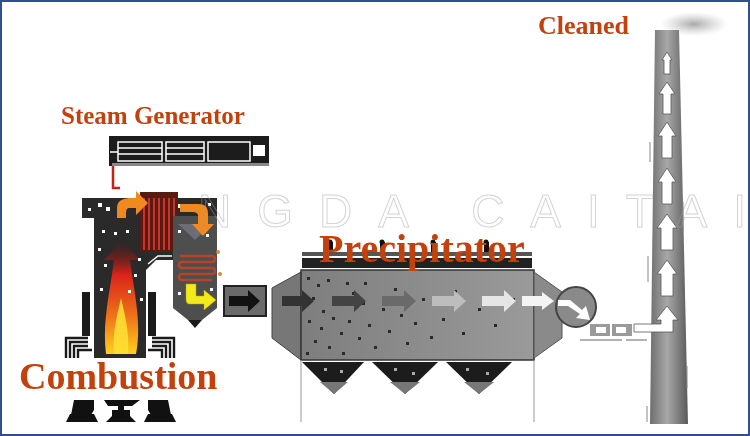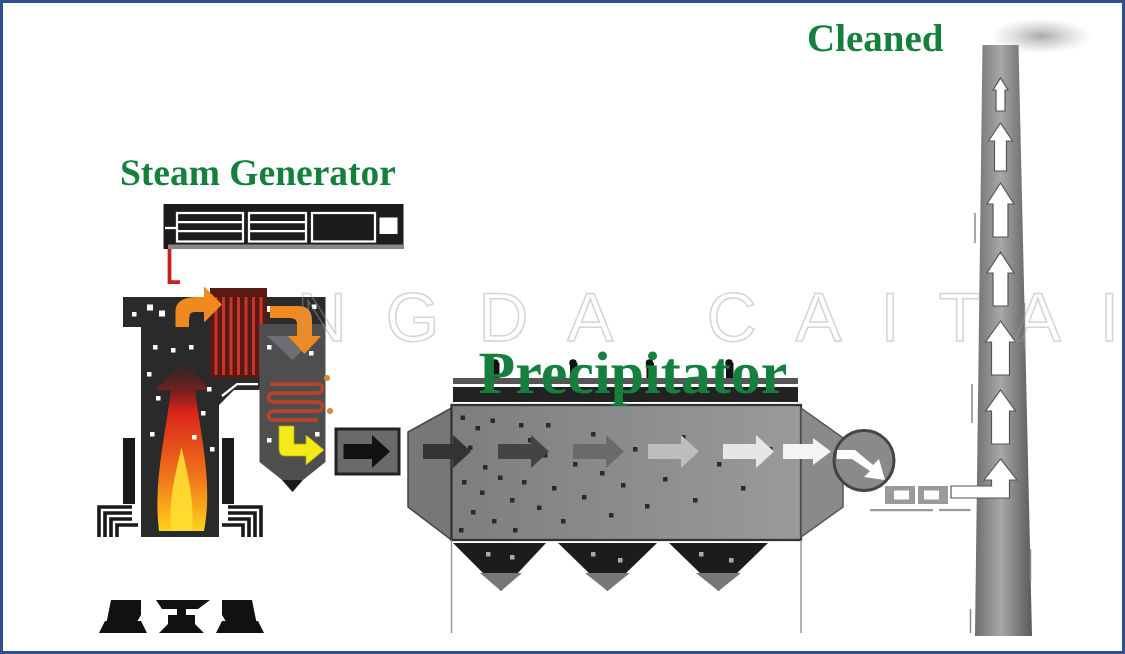--- a/index.html
+++ b/index.html
@@ -4,23 +4,23 @@
 <style>
   html, body { margin: 0; padding: 0; background: #ffffff; }
   body { width: 750px; height: 436px; overflow: hidden; }
   .frame {
     position: relative; width: 750px; height: 436px; box-sizing: border-box;
     border: 2px solid #2f4f8f; background: #ffffff;
   }
   svg { position: absolute; left: 0; top: 0; }
   .label {
     position: absolute; font-family: "Liberation Serif", "DejaVu Serif", serif;
-    font-weight: bold; color: #15803d; white-space: nowrap; line-height: 1;
+    font-weight: bold; color: #c2410c; white-space: nowrap; line-height: 1;
   }
-  .lbl-steam { left: 78px; top: 101px; font-size: 25px; }
+  .lbl-steam { left: 59px; top: 101px; font-size: 25px; }
   .lbl-precip { left: 317px; top: 195px; font-size: 40px; margin-top: 32px; }
   .lbl-comb { left: 17px; top: 355px; font-size: 38px; }
   .lbl-clean { left: 536px; top: 9px; font-size: 26px; line-height: 1.15; }
   .watermark {
     position: absolute; left: 196px; top: 182px; font-family: "Liberation Sans", "DejaVu Sans", sans-serif;
     font-size: 46px; letter-spacing: 26px; color: rgba(255,255,255,0.0);
     -webkit-text-stroke: 1px rgba(160,160,160,0.45); white-space: nowrap; pointer-events: none;
   }
 </style>
 </head>
@@ -284,17 +284,18 @@
       <path d="M102 398 L138 398 L130 404 L122 404 L122 408 L128 408 L128 414 L134 420 L104 420 L110 414 L110 408 L116 408 L116 404 L106 404 Z"></path>
       <path d="M146 398 L166 398 L170 418 L152 418 L146 408 Z"></path>
       <path d="M142 420 L174 420 L170 412 L146 412 Z"></path>
     </g>
   </svg>
 
   <div class="watermark">NGDA CAITAI</div>
 
   <div class="label lbl-steam">Steam Generator</div>
   <div class="label lbl-precip">Precipitator</div>
+  <div class="label lbl-comb">Combustion</div>
   <div class="label lbl-clean">
     <div>Cleaned</div>
   </div>
 
 </div>
 
 </body></html>

